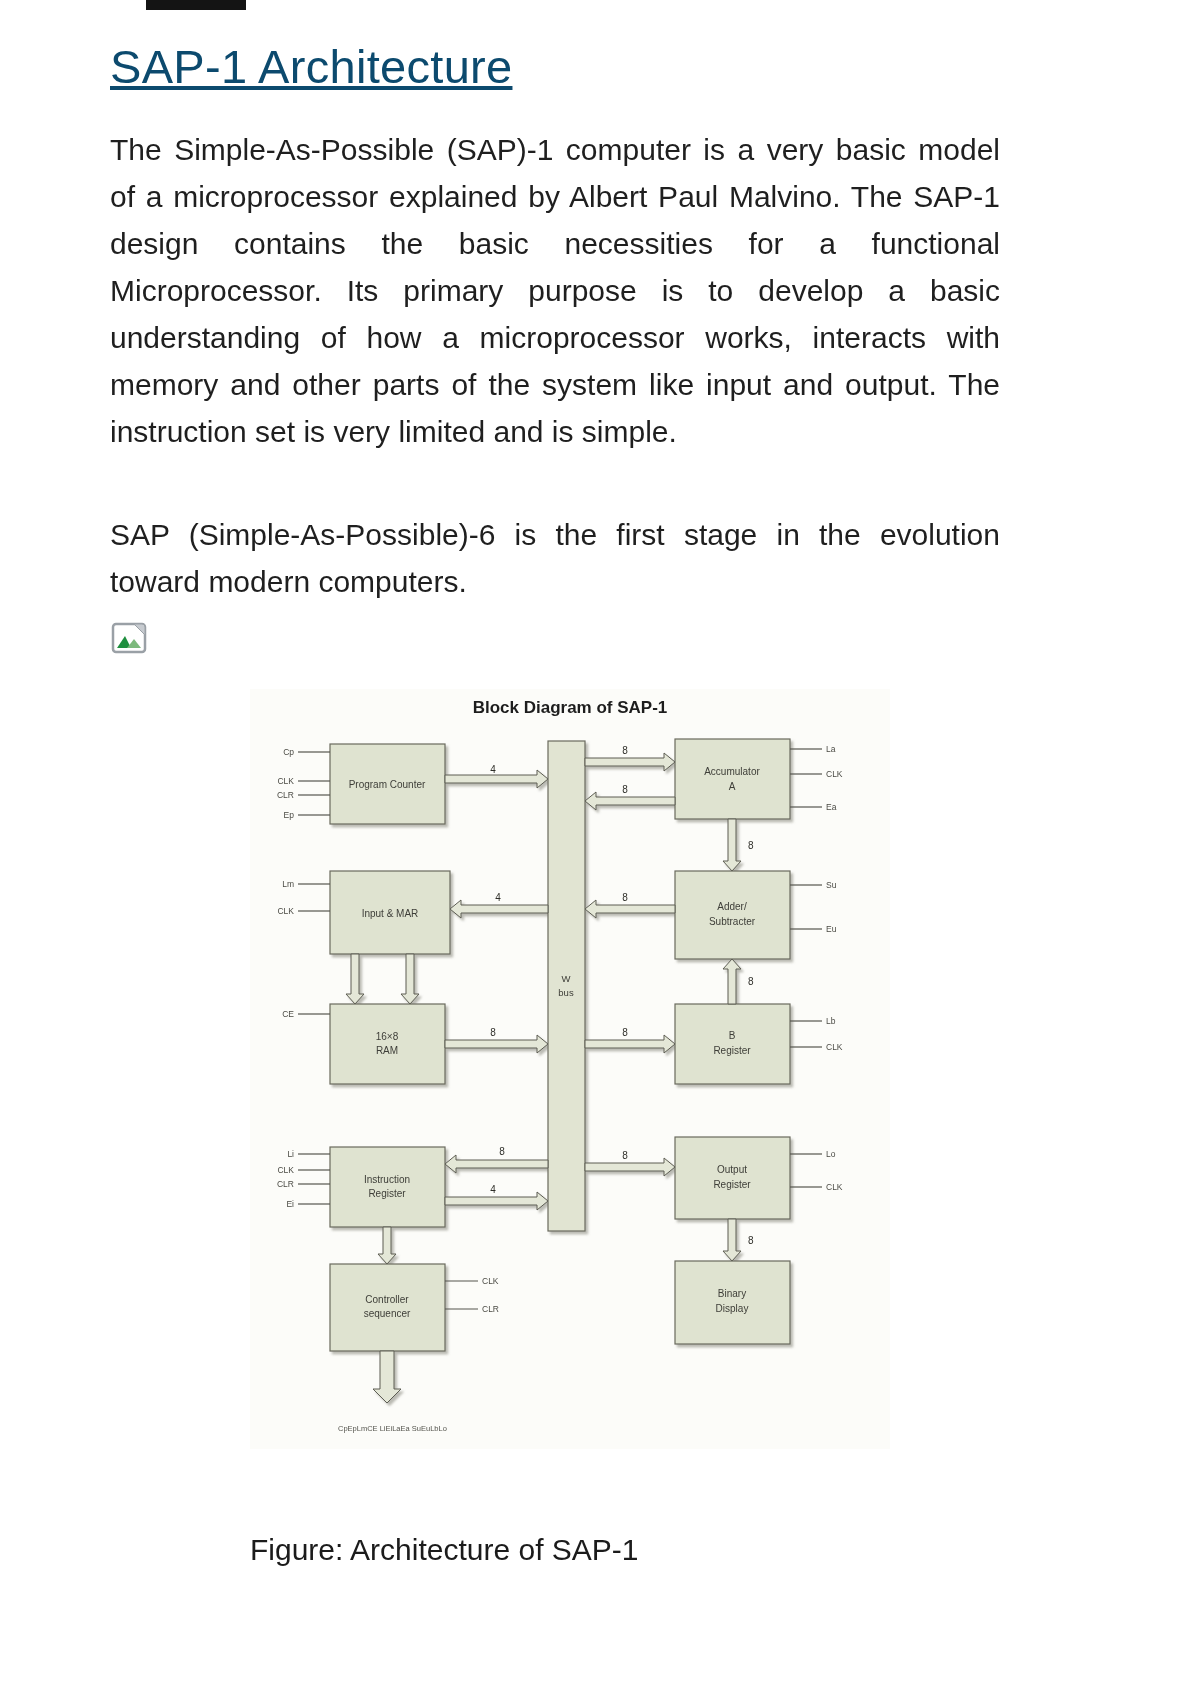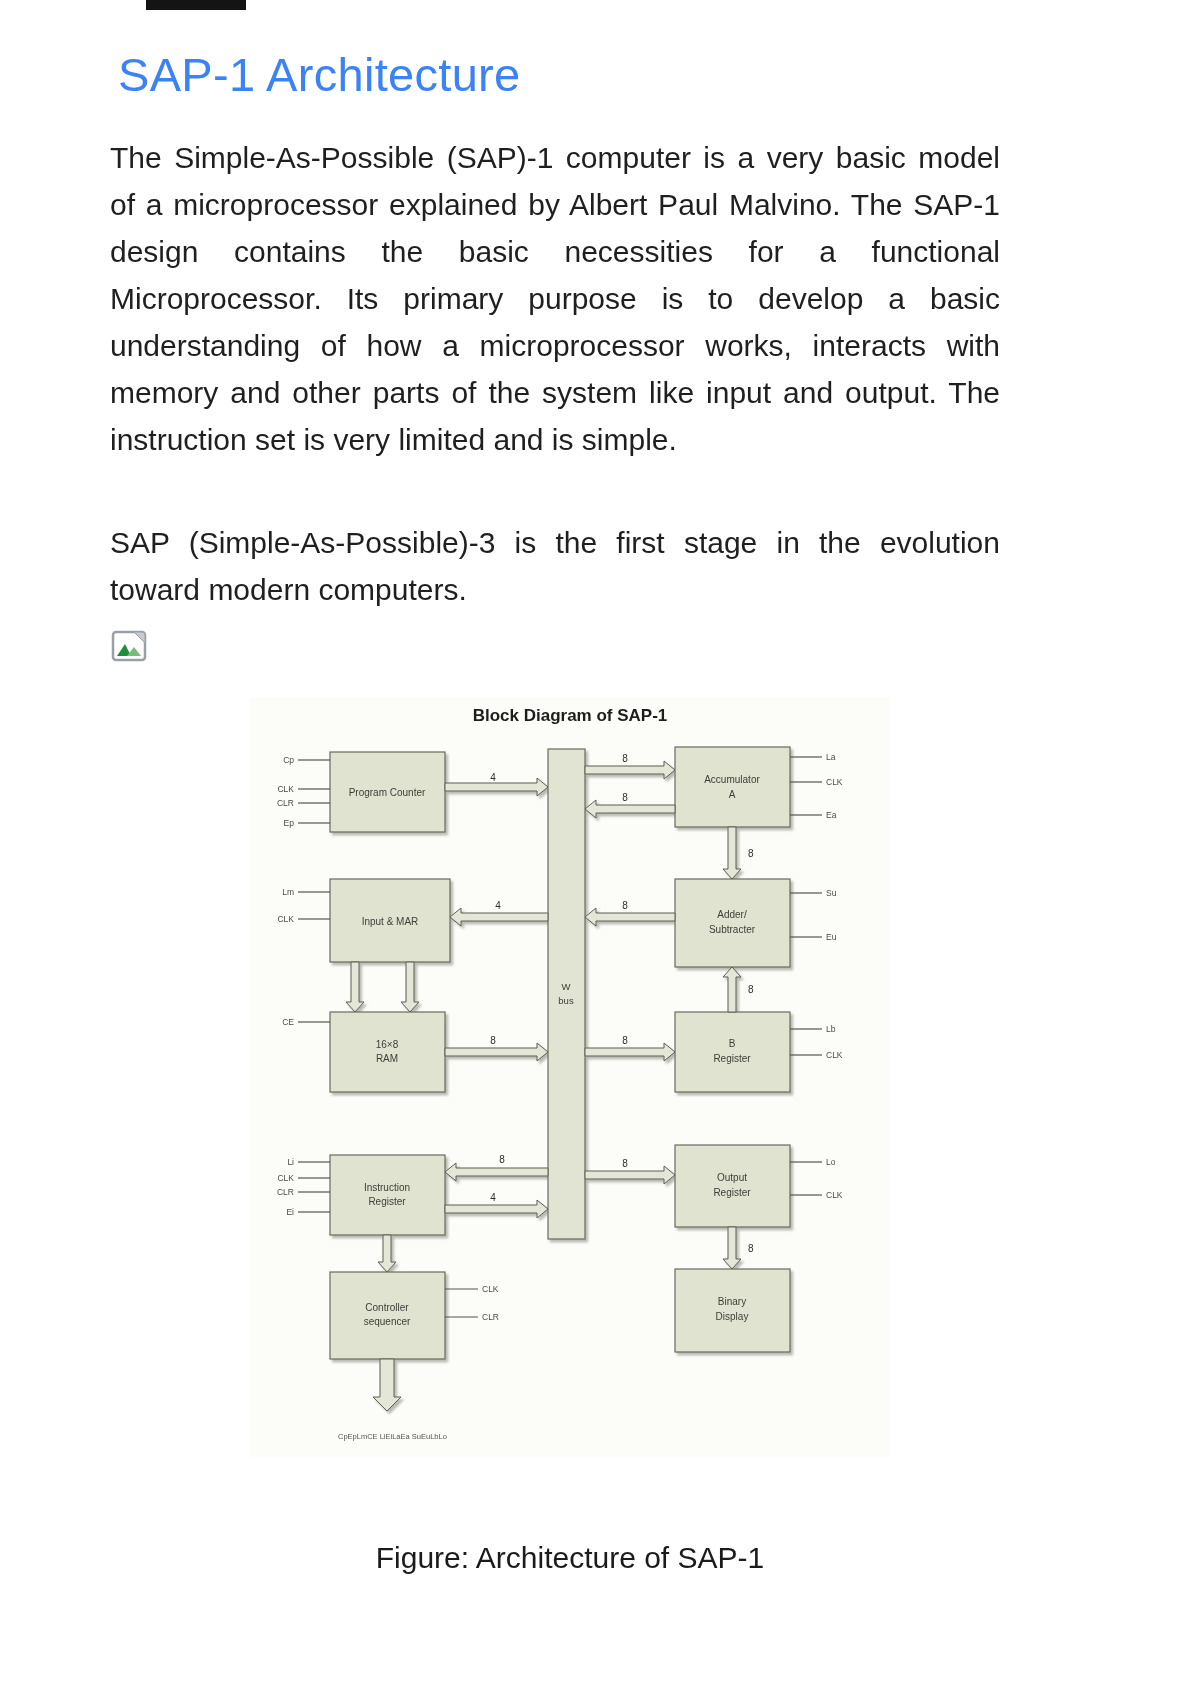--- a/index.html
+++ b/index.html
@@ -3,32 +3,32 @@
 <meta charset="utf-8">
 <style>
   html,body { margin:0; padding:0; background:#ffffff; }
   body {
     width:1200px; height:1698px; position:relative; overflow:hidden;
     font-family:"Liberation Sans", sans-serif;
   }
   .top-fragment { position:absolute; left:146px; top:0; width:100px; height:10px; background:#141414; }
   .content { width:890px; margin-left:110px; padding-top:38px; }
   h1.page-title {
-    font-size:47px; font-weight:400; color:#3b82f6; margin:8px; line-height:58px; letter-spacing:0.3px;
+    font-size:47px; font-weight:400; color:#0c4a6e; margin:0; line-height:58px; letter-spacing:0.3px;text-decoration:underline;
   }
   p.body-text {
     font-size:30px; line-height:47px; color:#1f1f1f; text-align:justify; margin:0;
   }
   p.body-text.first { margin-top:30px; }
   p.body-text.second { margin-top:56px; }
   .broken-img { margin-top:14px; width:38px; height:38px; }
   figure.sap-figure { margin:32px 0 0 140px; width:640px; padding:0; }
   svg.diagram { display:block; }
   figcaption.fig-caption {
-    text-align:center; font-size:30px; color:#1b1b1b; margin-top:84px; width:640px;
+    font-size:30px; color:#1b1b1b; margin-top:84px; width:640px;
   }
   
   .box   { fill:#dfe3d0; stroke:#6a6a5e; stroke-width:1.2; }
   .bus   { fill:#e1e4d2; stroke:#6a6a5e; stroke-width:1.2; }
   .arrow { fill:#e4e7d7; stroke:#5d5d53; stroke-width:1; stroke-linejoin:round; }
   .wire  { stroke:#55554e; stroke-width:1.2; }
   .bt    { font-size:10px; fill:#3e3e38; text-anchor:middle; }
   .num   { font-size:10px; fill:#2e2e29; text-anchor:middle; }
   .sig   { font-size:8.5px; fill:#4a4a44; }
   .sigL  { text-anchor:end; }
@@ -41,21 +41,21 @@
 <body>
 
 <div class="top-fragment"></div>
 
 <div class="content">
 
   <h1 class="page-title">SAP-1 Architecture</h1>
 
   <p class="body-text first">The Simple-As-Possible (SAP)-1 computer is a very basic model of a microprocessor explained by Albert Paul Malvino. The SAP-1 design contains the basic necessities for a functional Microprocessor. Its primary purpose is to develop a basic understanding of how a microprocessor works, interacts with memory and other parts of the system like input and output. The instruction set is very limited and is simple.</p>
 
-  <p class="body-text second">SAP (Simple-As-Possible)-3 is the first stage in the evolution toward modern computers.</p>
+  <p class="body-text second">SAP (Simple-As-Possible)-6 is the first stage in the evolution toward modern computers.</p>
 
   <div class="broken-img">
     <svg width="38" height="38" viewBox="0 0 38 38">
       <rect x="3" y="5" width="32" height="28" rx="3" fill="#ffffff" stroke="#9aa0a6" stroke-width="2.5"></rect>
       <path d="M24,5 L35,16 L35,8 Q35,5 32,5 Z" fill="#c7cbd0" stroke="#9aa0a6" stroke-width="1"></path>
       <path d="M7,29 L15,17 L21,29 Z" fill="#1e8e3e"></path>
       <path d="M17,29 L24,20 L31,29 Z" fill="#7cb97c"></path>
     </svg>
   </div>
 

